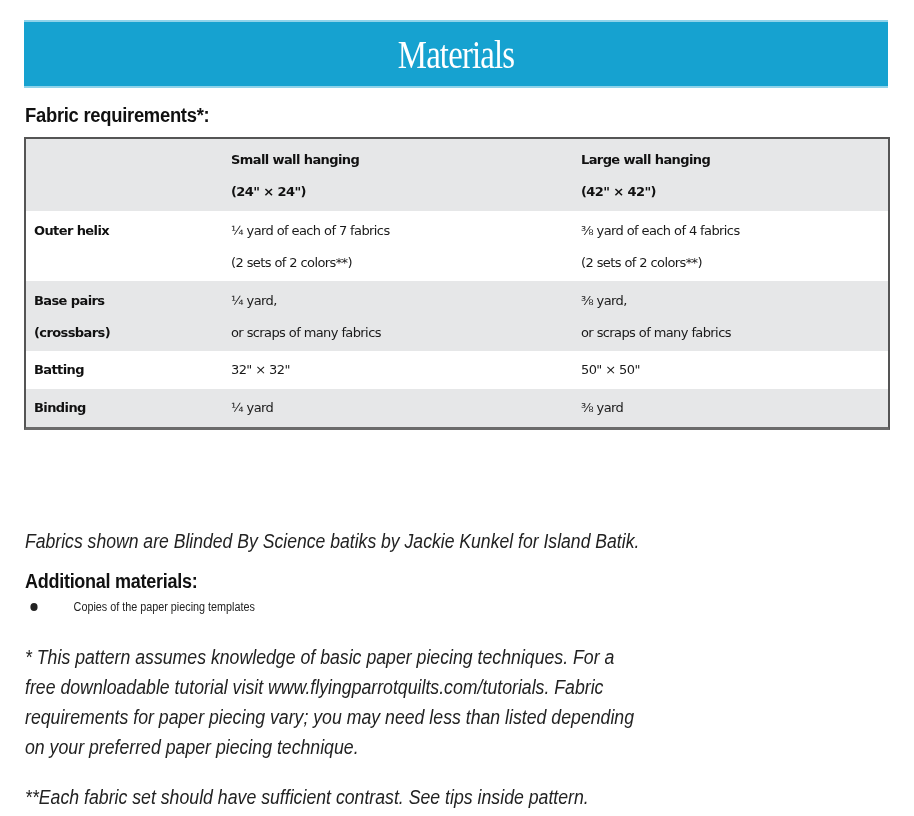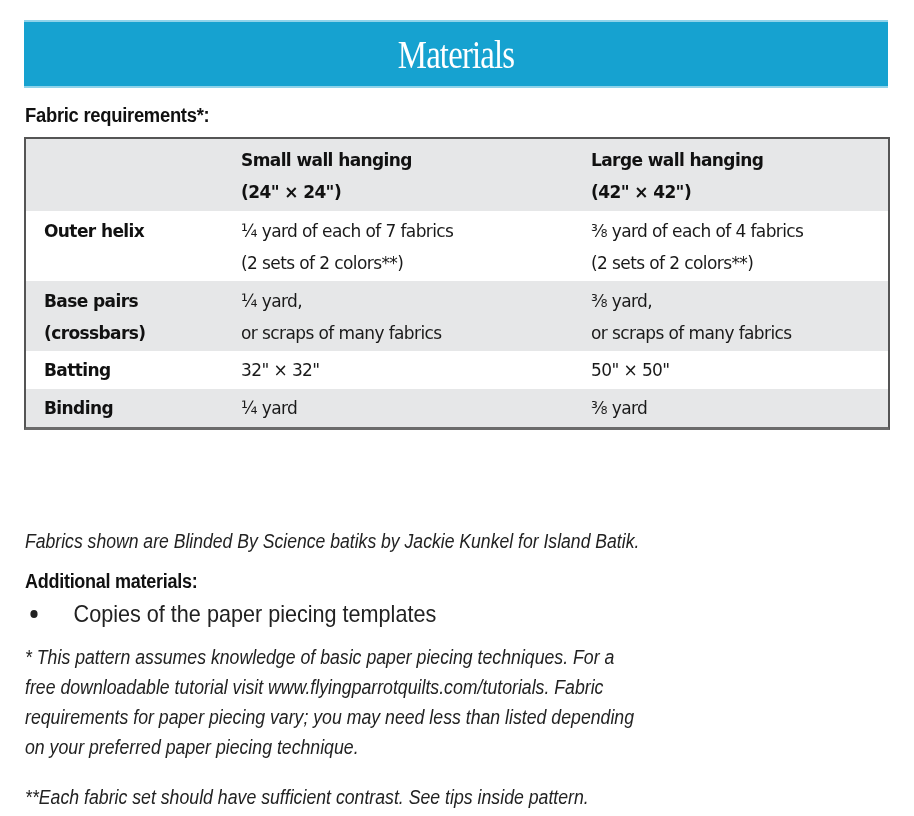--- a/index.html
+++ b/index.html
@@ -59,36 +59,36 @@
       box-sizing: border-box;
       border-left: 2px solid #555;
       border-right: 2px solid #555;
       border-top: 2px solid #555;
       border-bottom: 3px solid #6b6b6b;
     }
     table {
       border-collapse: collapse;
       width: 100%;
       font-family: "DejaVu Sans", sans-serif;
-      font-size: 17px;
+      font-size: 13px;
       letter-spacing: -0.6px;
       color: #1a1a1a;
     }
     tr.shade { background: #e6e7e8; }
     tr.plain { background: #ffffff; }
     td, th {
       text-align: left;
       vertical-align: top;
       padding: 0;
       line-height: 32px;
       font-weight: normal;
     }
     td.label, th.label-head {
       width: 185px;
-      padding-left: 18px;
+      padding-left: 8px;
       font-weight: bold;
       color: #111;
       margin-left: 16px;
     }
     td.small, th.small-head { width: 338px; padding-left: 12px; }
     td.large, th.large-head { padding-left: 12px; margin-top: 39px; }
     th.small-head, th.large-head { font-weight: bold; color: #111; }
     tr.header-row td, tr.header-row th { padding-top: 5px; padding-bottom: 3px; }
     tr.two-line td { padding-top: 4px; padding-bottom: 2px; }
     tr.one-line td { padding-top: 3px; padding-bottom: 3px; }
@@ -107,21 +107,21 @@
       white-space: nowrap;
     }
     .bullet-list {
       position: absolute;
       left: 25px;
       top: 600px;
       margin: 0;
       padding: 0;
       list-style: none;
       font-family: "Liberation Sans", sans-serif;
-      font-size: 24px;
+      font-size: 12px;
       color: #222;
     }
     .bullet-item {
       display: flex;
       align-items: center;
       transform: scaleX(0.9);
       transform-origin: left center;
     }
     .bullet-dot {
       width: 8px; height: 8px;

